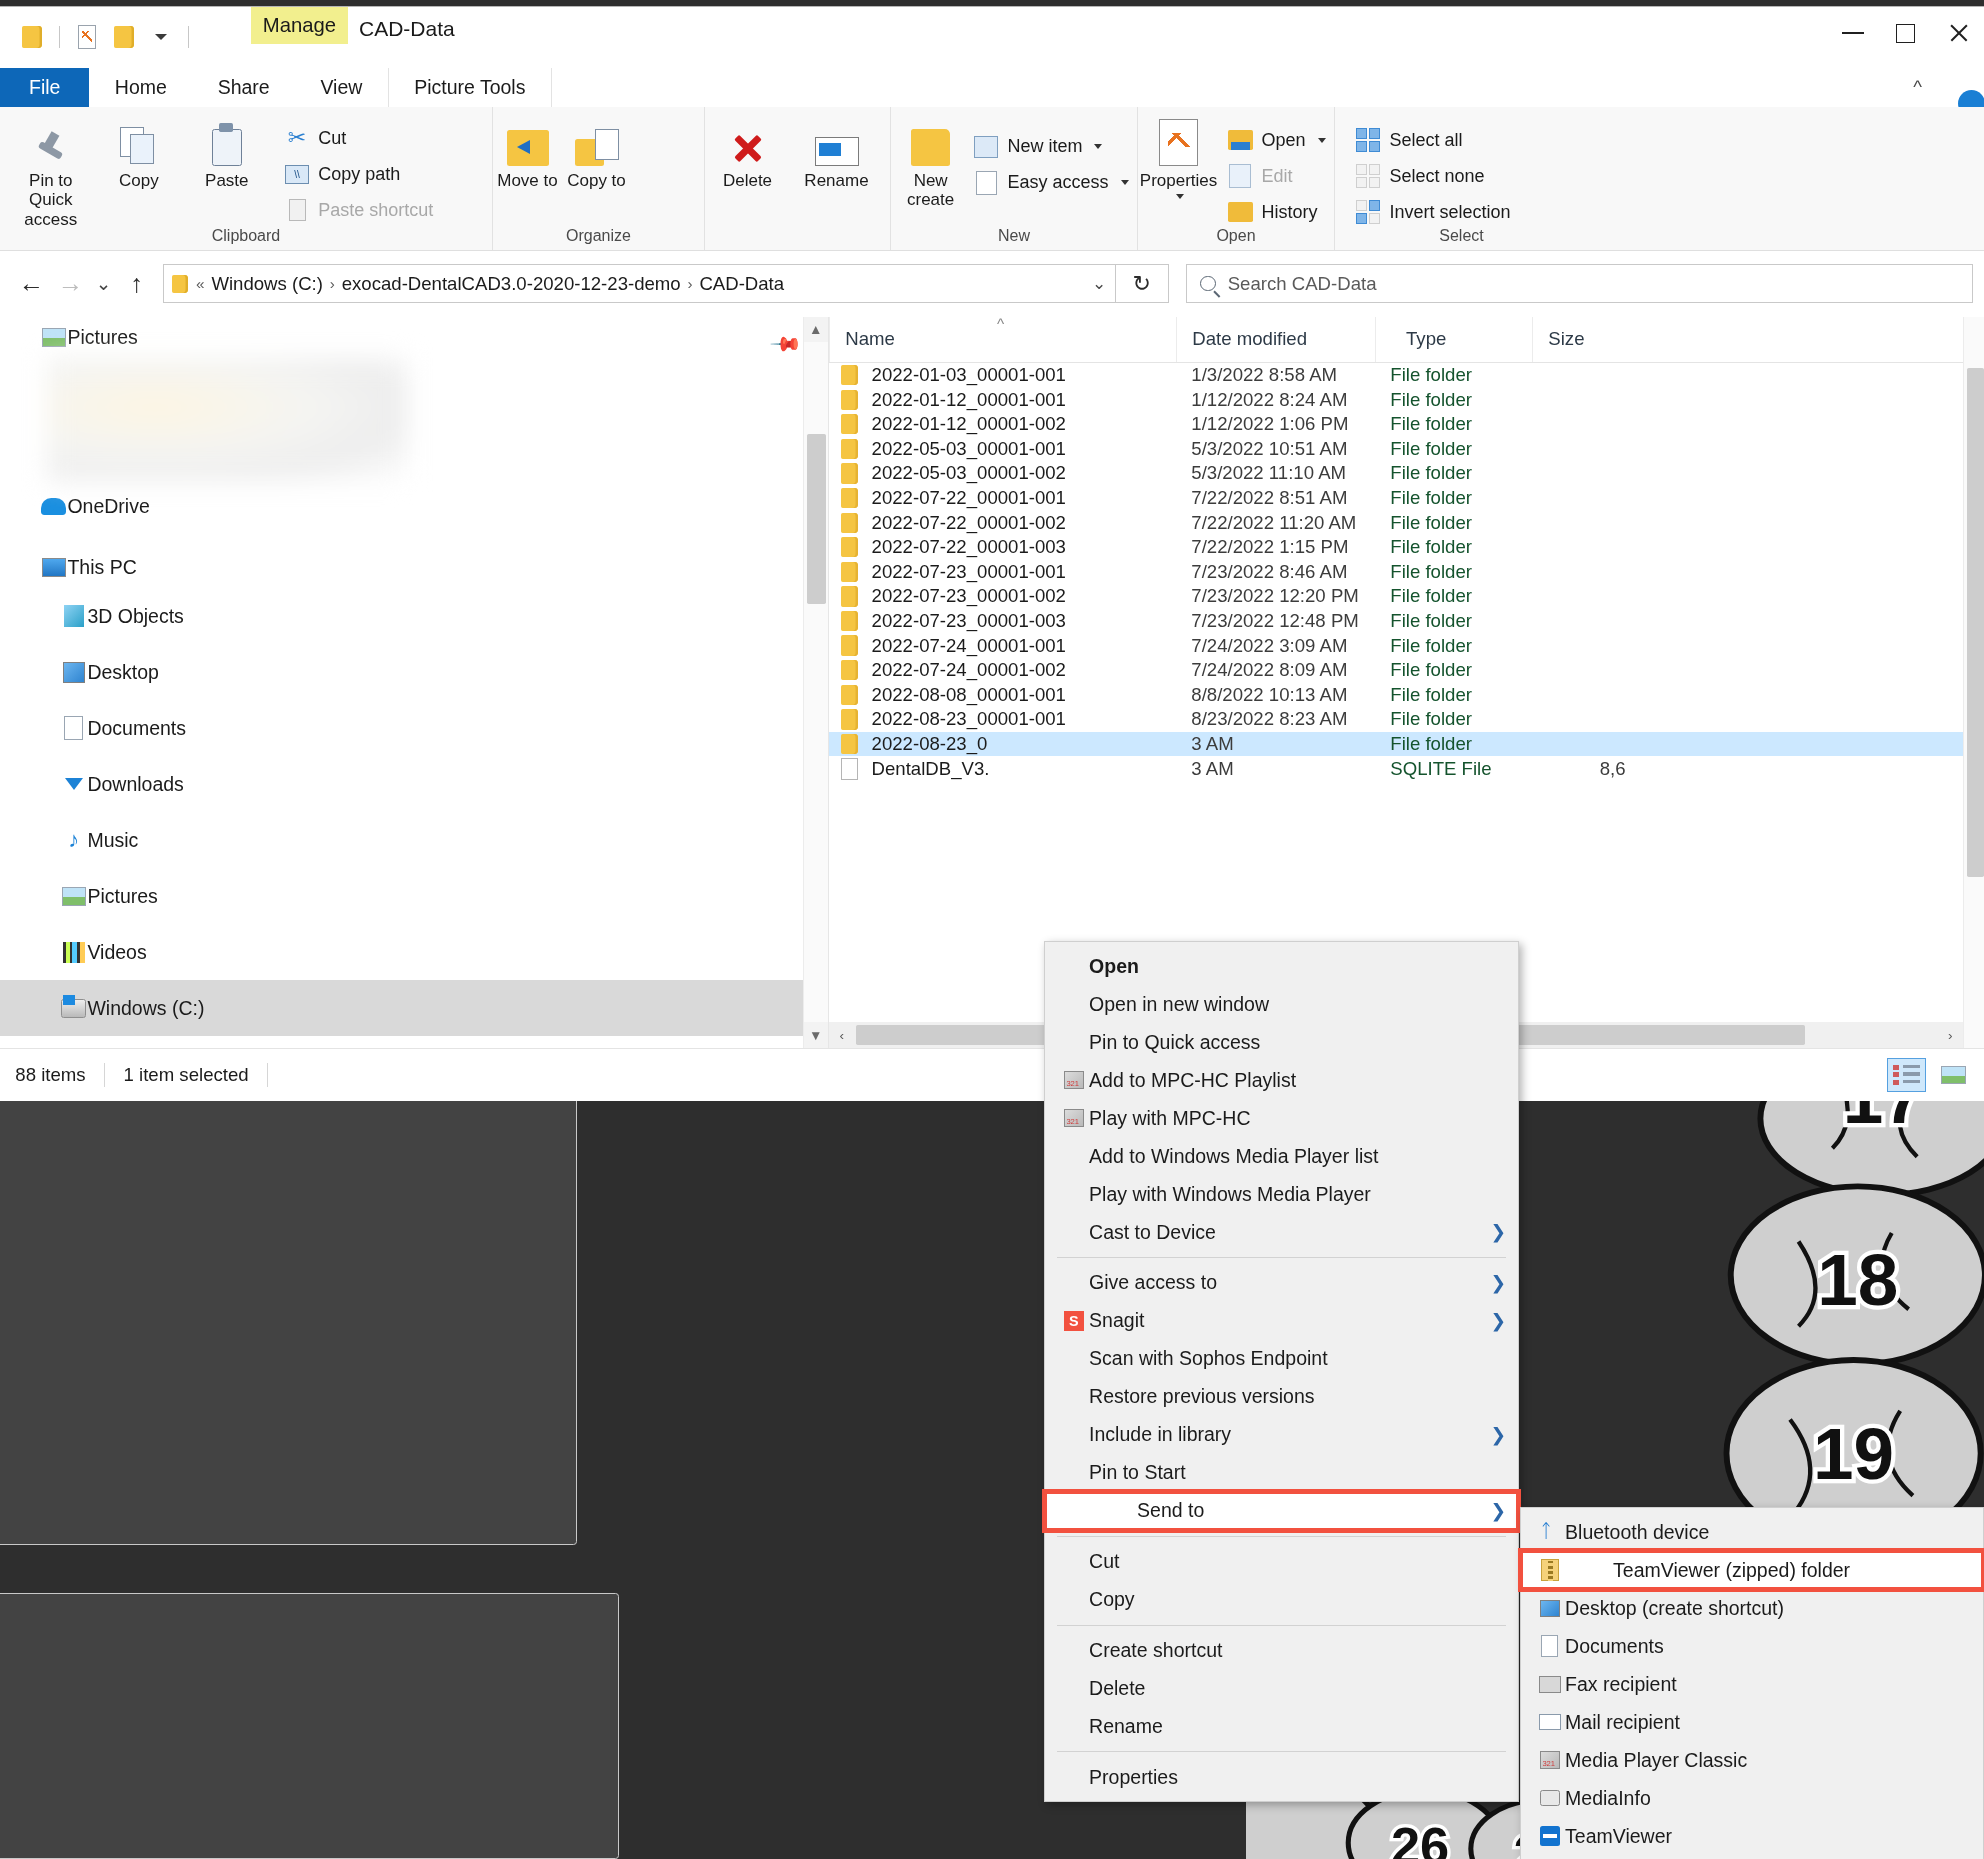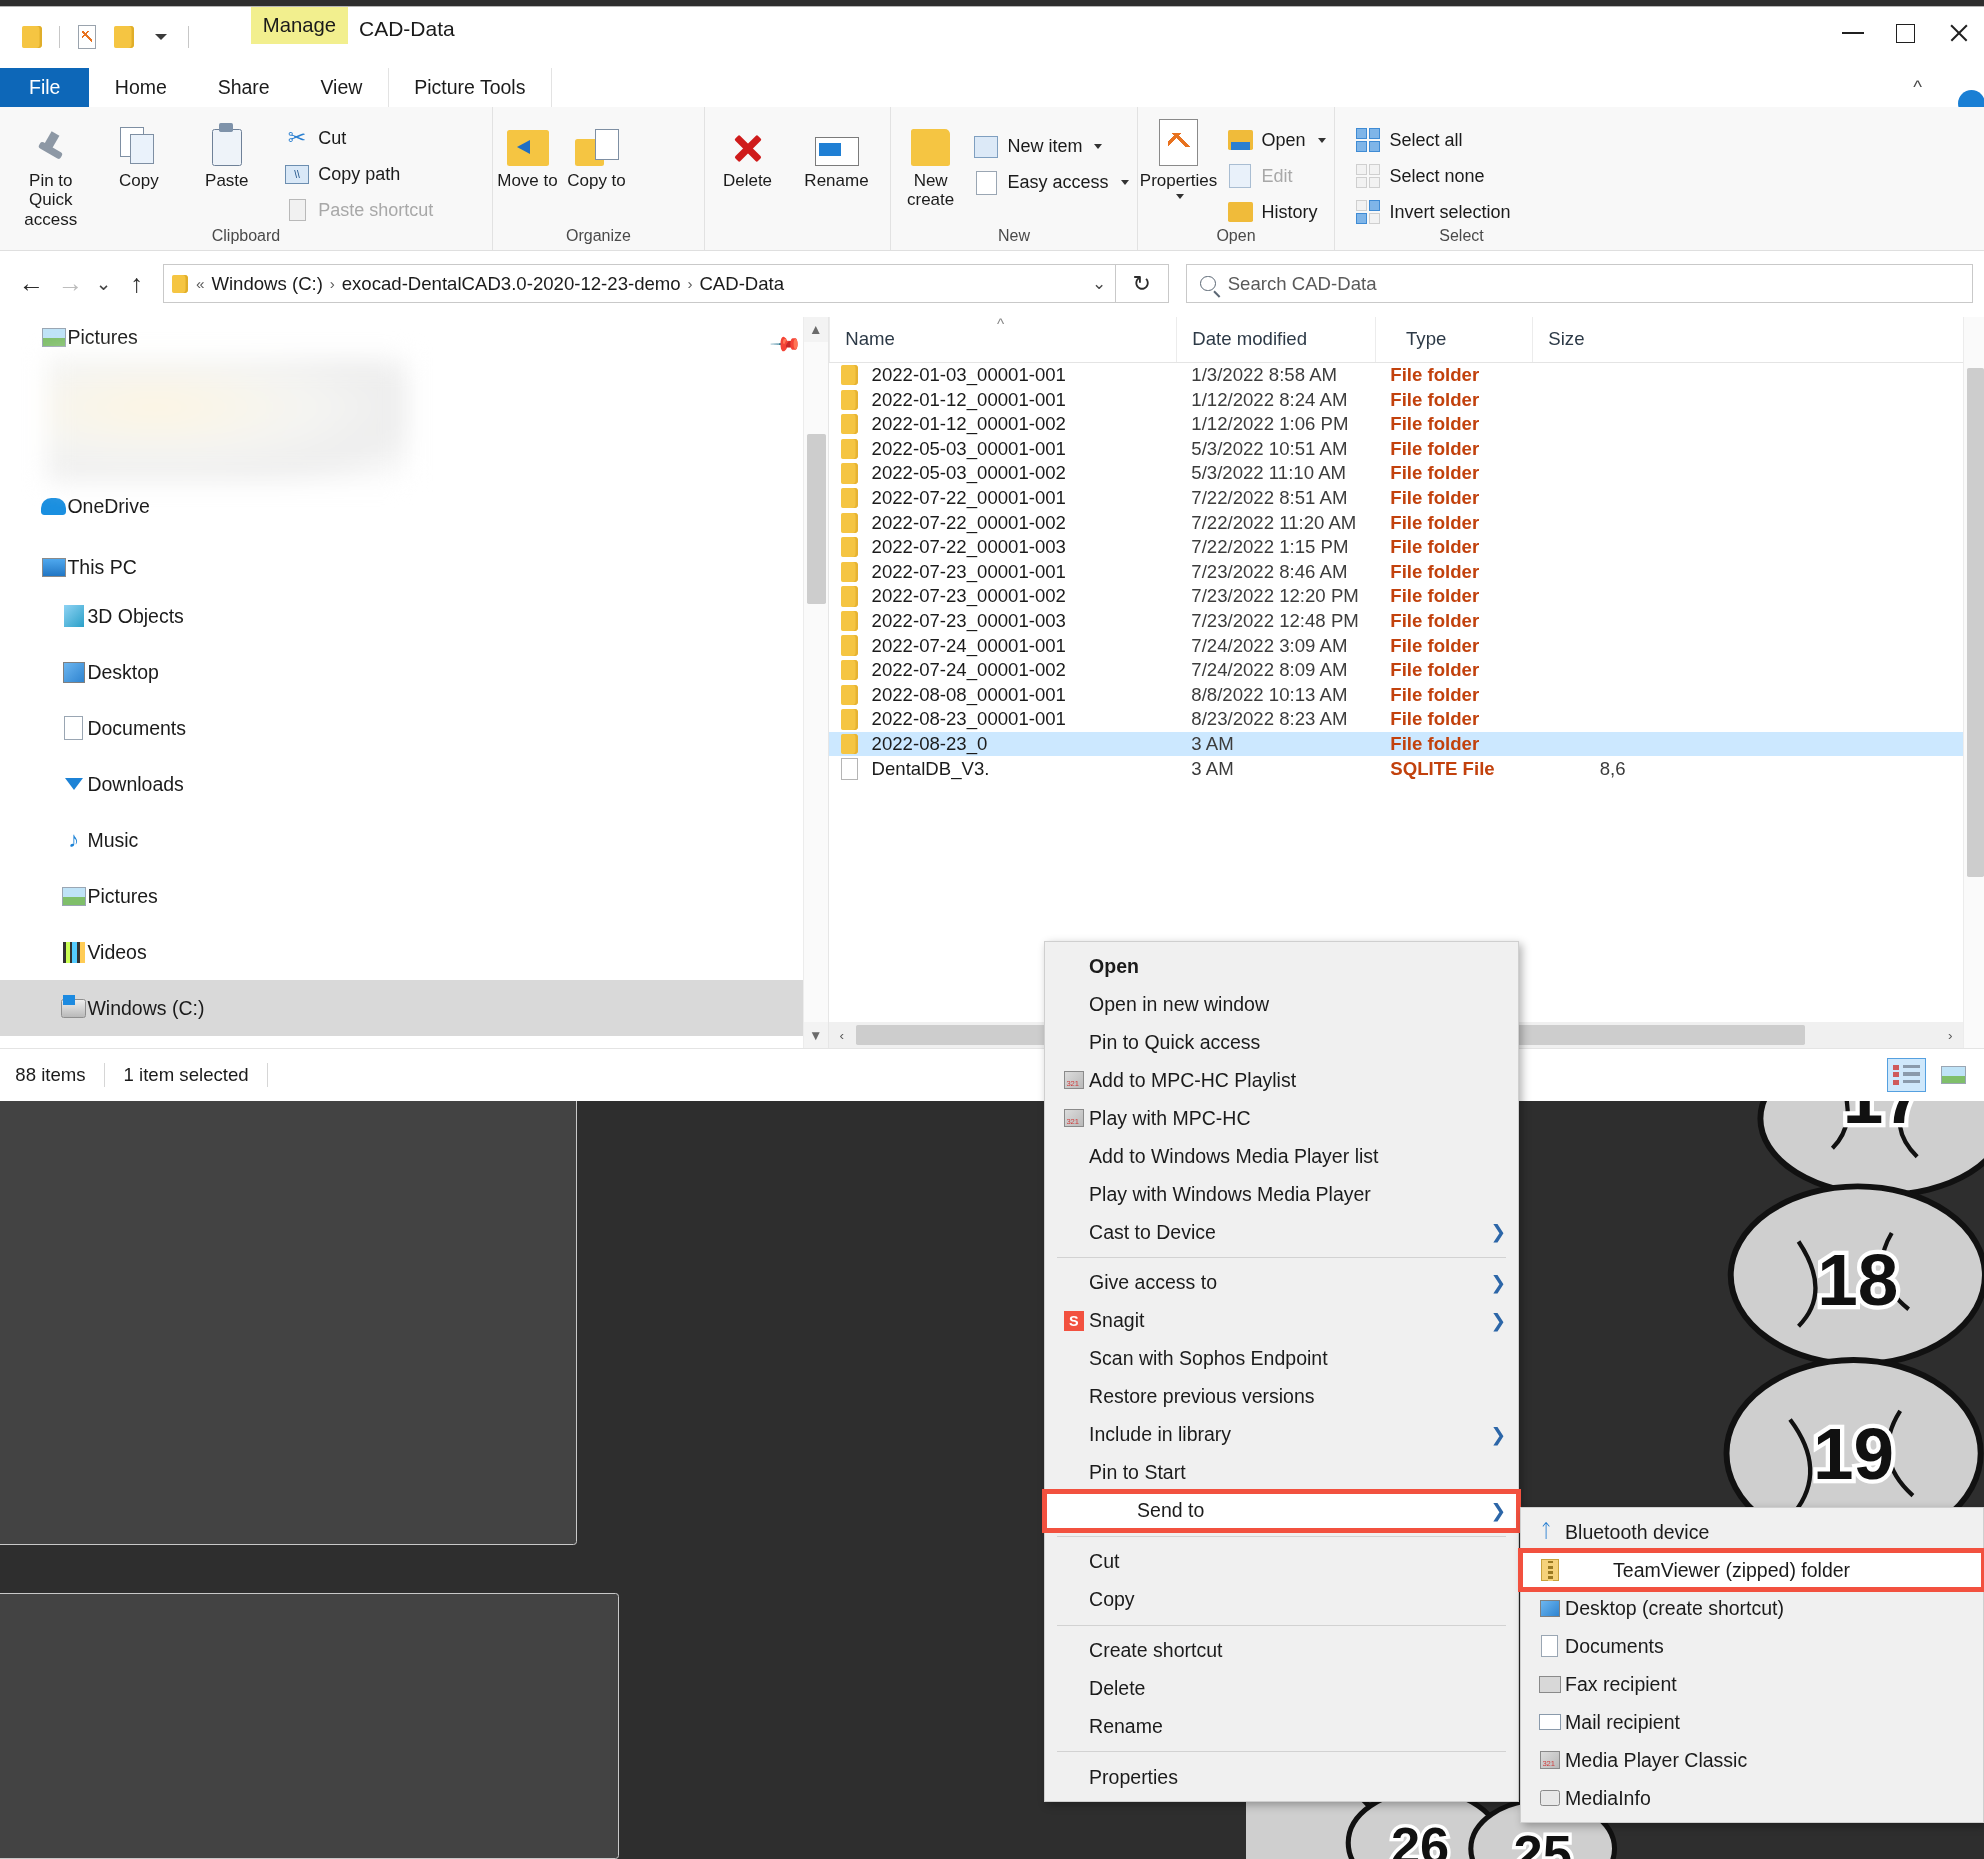--- a/index.html
+++ b/index.html
@@ -249,21 +249,21 @@
   #sortmark { position:absolute; left:168px; top:-1.7px; font-size:15.3px; color:#888; }
 
   .frow {
     display:flex; align-items:center; height:24.6px; font-size:18.6px; color:#1b1b1b;
     cursor:default;
   }
   .frow.selected { background:#cce8ff; }
   .fcell { padding-left:15.3px; overflow:hidden; white-space:nowrap; }
   .f-name { width:347px; display:flex; align-items:center; gap:13.6px; padding-left:12px;}
   .f-date { width:199px; color:#3c3c3c;}
-  .f-type { width:157px; color:#c2410c;font-weight:bold;}
+  .f-type { width:157px; color:#14532d;}
   .f-size { width:102px; color:#3c3c3c; text-align:right; padding-left:0; padding-right:8.5px;}
   .f-folder { width:17px;height:20.3px;background:#f5c542;border-radius:1.7px 3.4px 3.4px 1.7px;flex:0 0 17px;
               box-shadow: inset -2.5px 0 0 #e6b332;}
   .f-file { width:17px;height:22px;background:#fff;border:0.8px solid #b5b5b5;flex:0 0 17px;}
 
   #filescroll-v { position:absolute; right:0; top:0; width:22px; height:100%; background:#fafafa; border-left:0.8px solid #ececec;}
   #filescroll-v .thumb{position:absolute;left:2.5px;top:51px;width:17px;height:509px;background:#cdcdcd;border-radius:1.7px;}
   #filescroll-h {
     position:absolute; left:0; right:22px; bottom:0; height:25.4px; background:#f0f0f0;
     display:flex; align-items:center;
@@ -1056,14 +1056,20 @@
         <span class="ico-mpc"></span>
       </span>
       <span class="mtext">Media Player Classic</span>
     </div>
     <div class="mi">
       <span class="mico">
         <span class="ico-mi"></span>
       </span>
       <span class="mtext">MediaInfo</span>
     </div>
+    <div class="mi">
+      <span class="mico">
+        <span class="ico-tv"></span>
+      </span>
+      <span class="mtext">TeamViewer</span>
+    </div>
   </div>
 
 
 </body></html>

